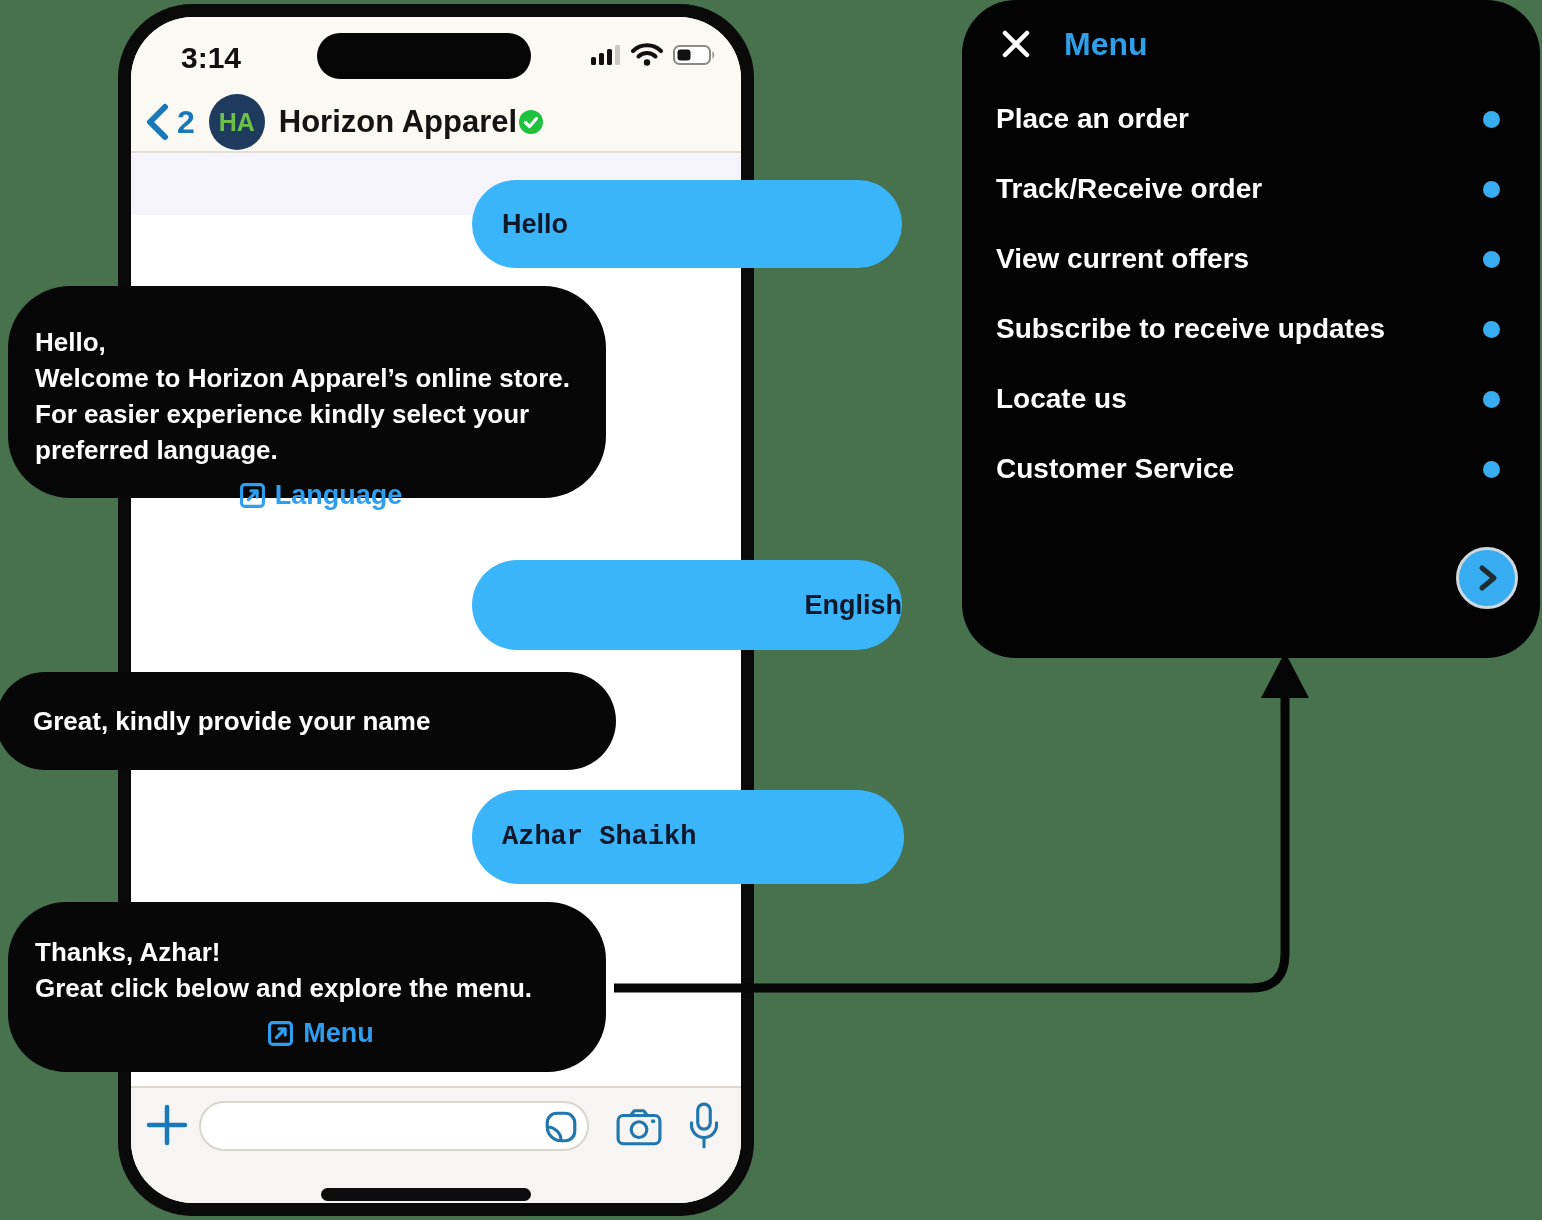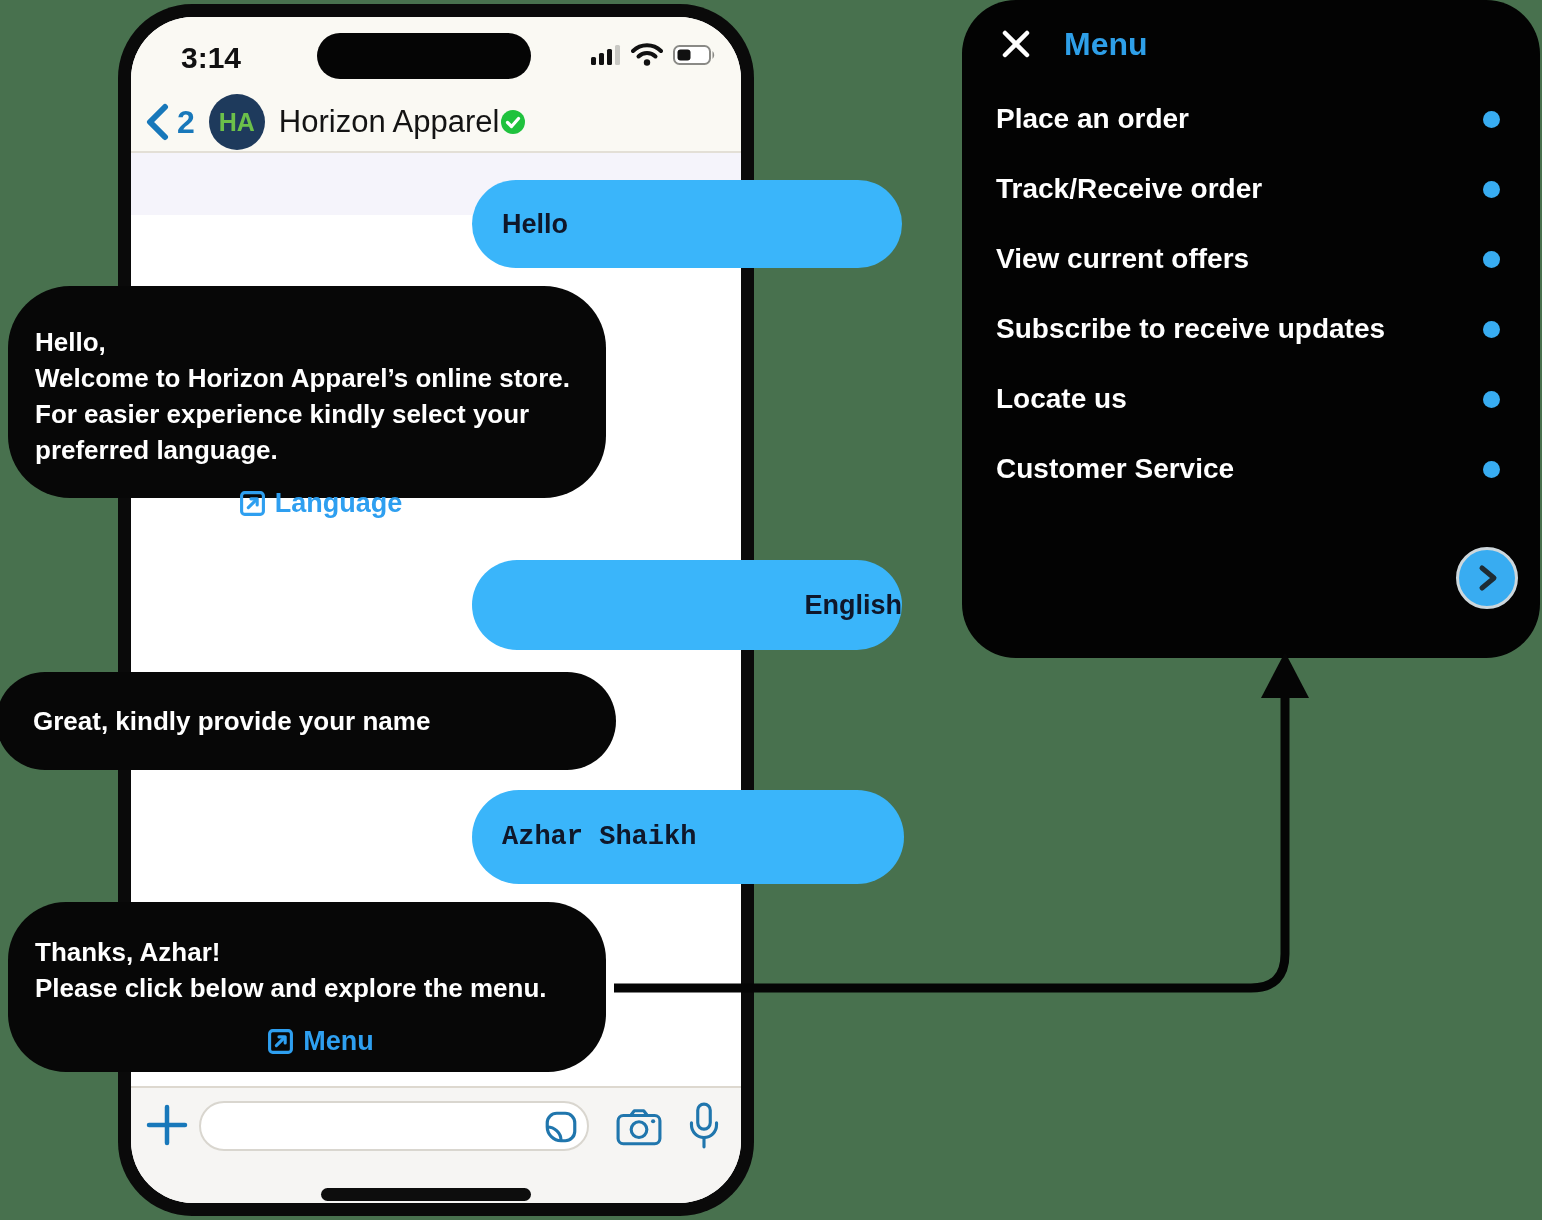--- a/index.html
+++ b/index.html
@@ -15,37 +15,37 @@
 
   .time{position:absolute;left:50px;top:24px;font-size:30px;font-weight:bold;color:#111;}
   .island{position:absolute;left:186px;top:16px;width:214px;height:46px;background:#050505;border-radius:23px;}
   .status-icons{position:absolute;right:24px;top:26px;display:flex;align-items:center;gap:10px;}
 
   .chat-header{position:absolute;left:14px;top:76px;height:58px;display:flex;align-items:center;}
   .back-btn{display:flex;align-items:center;margin-right:8px;cursor:pointer;}
   .unread{color:var(--header-back-blue,#1878ba);font-size:32px;font-weight:bold;margin-right:14px;}
   .avatar{width:56px;height:56px;border-radius:50%;background:var(--avatar-bg,#1e3a5c);color:var(--avatar-text,#6cc04a);
           display:flex;align-items:center;justify-content:center;font-size:25px;font-weight:bold;margin-right:14px;}
-  .chat-title{font-size:31px;font-weight:normal;color:#141414;margin-right:1px;}
+  .chat-title{font-size:31px;font-weight:bold;color:#141414;margin-right:1px;}
 
   
   .input-area{position:absolute;left:0;top:1069px;width:100%;height:117px;background:#f6f5f3;border-top:2px solid #ddd8cf;}
   .plus-wrap{position:absolute;left:14px;top:15px;}
   .msg-input{position:absolute;left:68px;top:13px;width:390px;height:50px;border-radius:27px;background:#fff;border:2px solid #d9d6cf;outline:none;font-size:24px;padding:0 52px 0 20px;box-sizing:border-box;}
   .sticker-wrap{position:absolute;left:412px;top:21px;}
   .camera-wrap{position:absolute;left:485px;top:20px;}
   .mic-wrap{position:absolute;left:557px;top:14px;}
   .home-indicator{position:absolute;left:190px;top:1171px;width:210px;height:13px;border-radius:7px;background:#0d0d0d;}
 
   
   .bubble{position:absolute;z-index:5;font-weight:bold;box-sizing:border-box;}
   .bubble.sent{background:var(--bubble-sent,#3ab5fa);color:#0f172a;display:flex;align-items:center;padding-left:30px;font-size:27px;}
   .bubble.received{background:var(--bubble-received,#070707);color:#ffffff;font-size:26px;}
   .bubble .line{line-height:36px;white-space:nowrap;}
-  .bubble-link{display:flex;align-items:center;justify-content:center;gap:9px;margin-top:20px;
+  .bubble-link{display:flex;align-items:center;justify-content:center;gap:9px;margin-top:12px;
                color:var(--link-blue,#2e9ff0);font-size:27px;font-weight:bold;cursor:pointer;}
   #msg-hello{left:472px;top:180px;width:430px;height:88px;border-radius:44px;}
   #msg-welcome{left:8px;top:286px;width:598px;height:212px;border-radius:62px;padding:38px 0 0 27px;}
   #msg-english{left:472px;top:560px;width:430px;height:90px;border-radius:45px;justify-content:flex-end;}
   #msg-name{left:-4px;top:672px;width:620px;height:98px;border-radius:49px;display:flex;align-items:center;padding-left:37px;}
   #msg-azhar{left:472px;top:790px;width:432px;height:94px;border-radius:47px;font-family:Liberation Mono, monospace;}
   #msg-thanks{left:8px;top:902px;width:598px;height:170px;border-radius:58px;padding:32px 0 0 27px;}
 
   
   .menu-panel{position:absolute;left:962px;top:0;width:578px;height:658px;background:#030303;border-radius:54px;z-index:3;}
@@ -172,21 +172,21 @@
   <div class="bubble received" id="msg-name">
     <span class="line">Great, kindly provide your name</span>
   </div>
 
   <div class="bubble sent" id="msg-azhar">
     <span class="line">Azhar Shaikh</span>
   </div>
 
   <div class="bubble received" id="msg-thanks">
     <div class="line">Thanks, Azhar!</div>
-    <div class="line">Please click below and explore the menu.</div>
+    <div class="line">Great click below and explore the menu.</div>
     <div class="bubble-link">
       <svg width="27" height="27" viewBox="0 0 26 26">
         <rect x="2.5" y="2.5" width="21" height="21" rx="3" fill="none" stroke="currentColor" stroke-width="3"></rect>
         <line x1="9" y1="17" x2="16.5" y2="9.5" stroke="currentColor" stroke-width="3" stroke-linecap="round"></line>
         <polyline points="11.5,8.5 17.5,8.5 17.5,14.5" fill="none" stroke="currentColor" stroke-width="3" stroke-linecap="round" stroke-linejoin="round"></polyline>
       </svg>
       <span>Menu</span>
     </div>
   </div>
 

